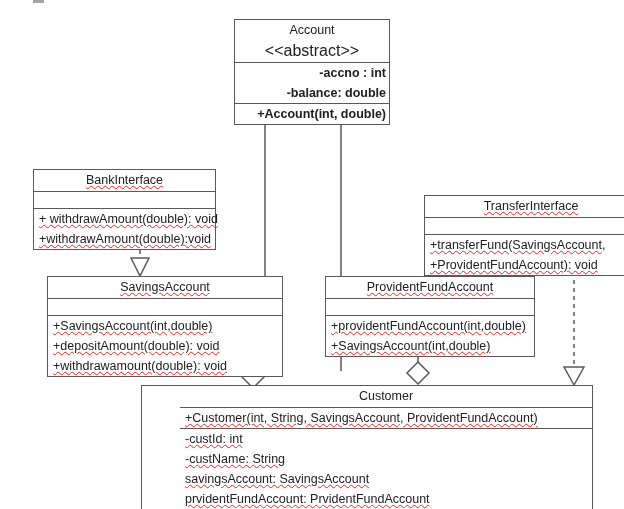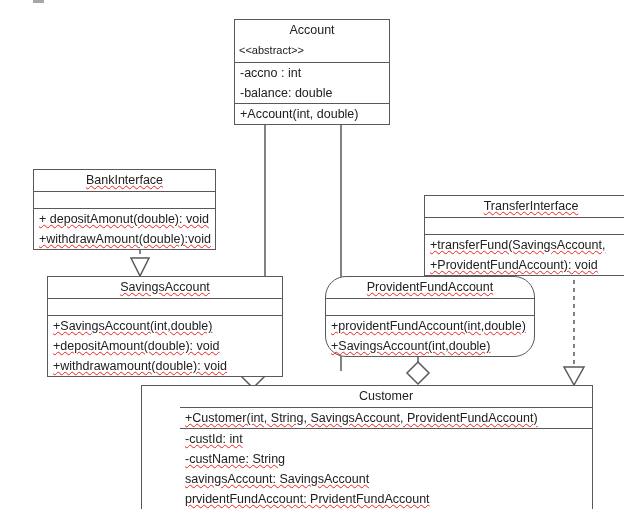--- a/index.html
+++ b/index.html
@@ -33,34 +33,36 @@
     border-bottom: none;
   }
   .uml-name {
     text-align: center;
     font-size: 12.5px;
     color: #202020;
     line-height: 17px;
     padding: 2px 4px;
   }
   .uml-stereo {
-    font-size: 11px;
+    text-align: center;
+    font-size: 16px;
     color: #202020;
     line-height: 17px;
     padding: 1px 4px 3px 4px;
   }
   .uml-row {
     font-size: 12.5px;
     color: #202020;
     line-height: 18px;
     padding: 1px 3px 1px 5px;
     white-space: nowrap;
   }
   .uml-row.center {
-    text-align: left;
+    text-align: right;
+    font-weight: bold;
   }
   .uml-empty {
     height: 17px;
   }
   
   .sq {
     text-decoration: underline;
     text-decoration-style: wavy;
     text-decoration-color: #ee2222;
     text-decoration-thickness: 1px;
@@ -137,21 +139,21 @@
 
   <div class="uml-class" style="left:33px; top:169px; width:183px;">
     <div class="uml-compartment">
       <div class="uml-name">
         <span class="sq">BankInterface</span>
       </div>
     </div>
     <div class="uml-compartment uml-empty"></div>
     <div class="uml-compartment">
       <div class="uml-row">
-        <span class="sq">+ depositAmonut(double): void</span>
+        <span class="sq">+ withdrawAmount(double): void</span>
       </div>
       <div class="uml-row">
         <span class="sq">+withdrawAmount(double):void</span>
       </div>
     </div>
   </div>
 
   <div class="uml-class" style="left:424px; top:195px; width:214px;">
     <div class="uml-compartment">
       <div class="uml-name">
@@ -182,21 +184,21 @@
       </div>
       <div class="uml-row">
         <span class="sq">+depositAmount(double): void</span>
       </div>
       <div class="uml-row">
         <span class="sq">+withdrawamount(double): void</span>
       </div>
     </div>
   </div>
 
-  <div class="uml-class" style="left:325px; top:276px; width:210px;border-radius:21px;">
+  <div class="uml-class" style="left:325px; top:276px; width:210px;">
     <div class="uml-compartment">
       <div class="uml-name">
         <span class="sq">ProvidentFundAccount</span>
       </div>
     </div>
     <div class="uml-compartment uml-empty"></div>
     <div class="uml-compartment">
       <div class="uml-row">
         <span class="sq">+providentFundAccount(int,double)</span>
       </div>

